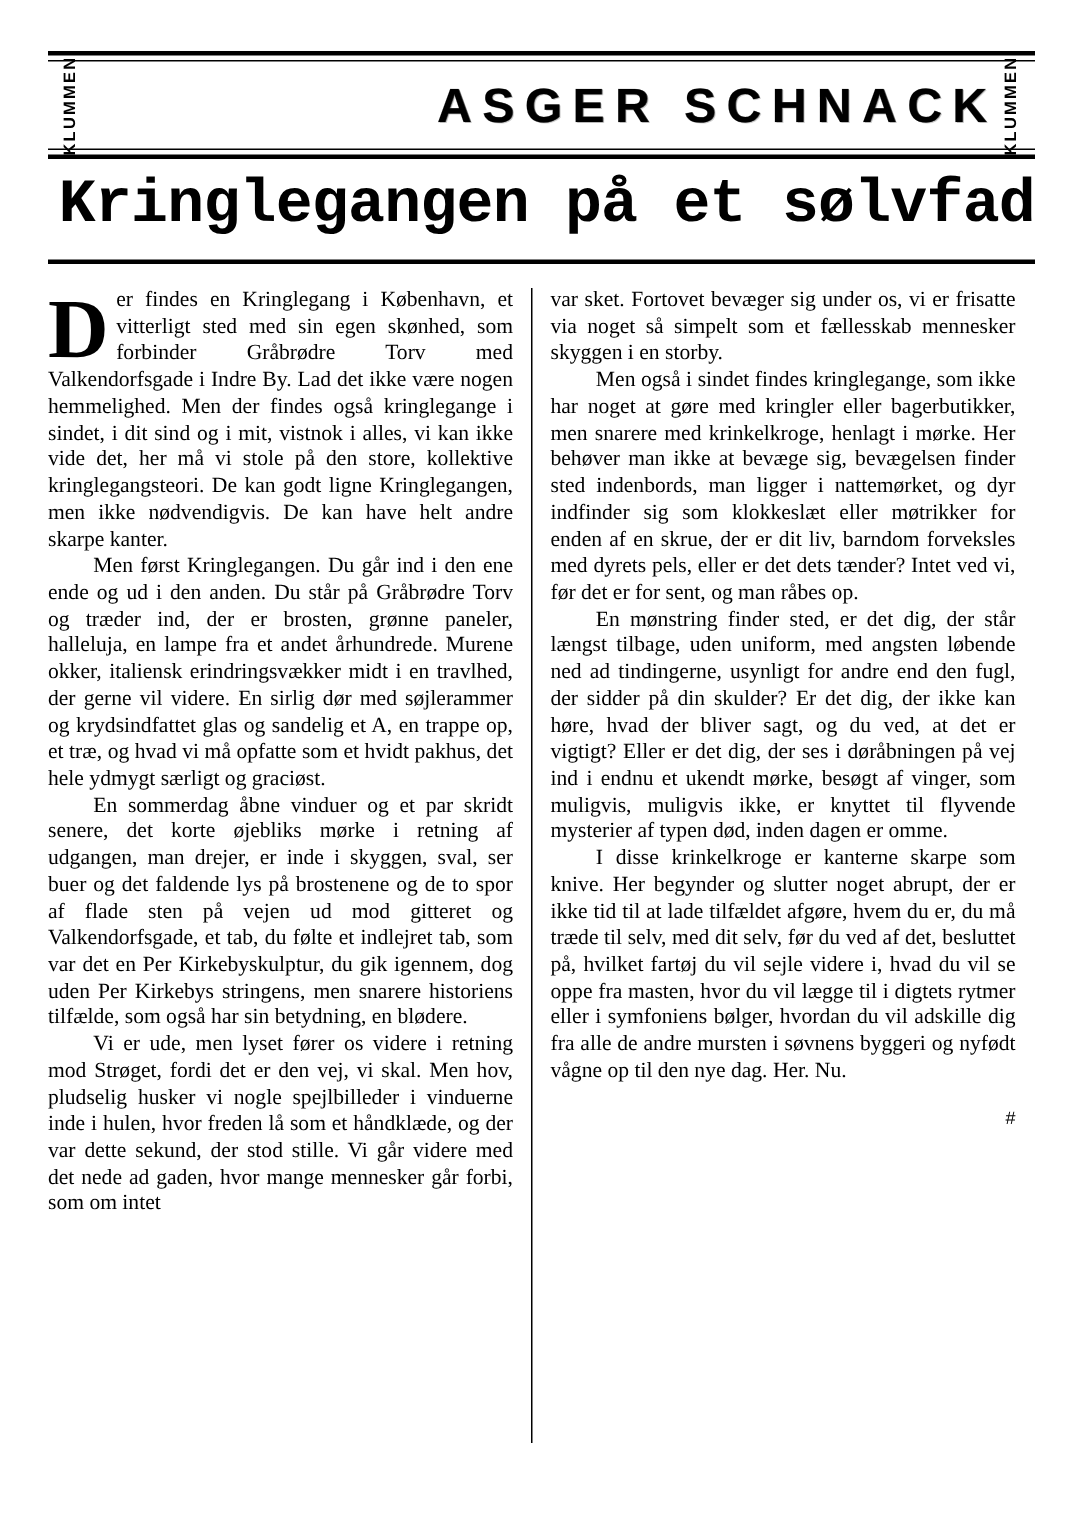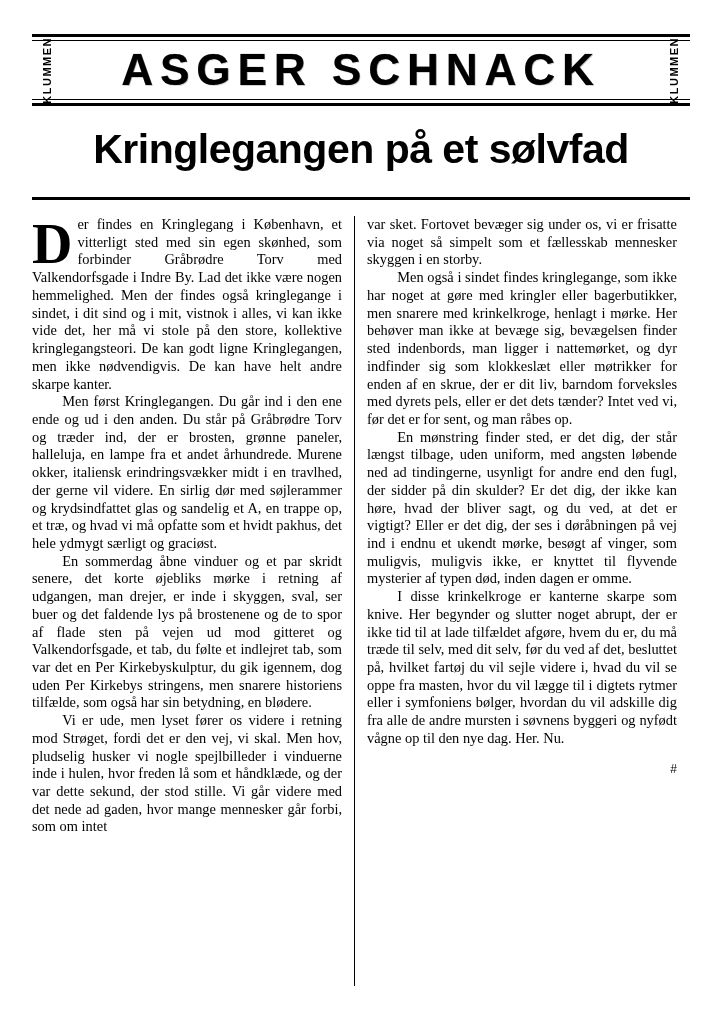--- a/index.html
+++ b/index.html
@@ -54,48 +54,48 @@
     font-size: 11px;
     letter-spacing: 1.5px;
     line-height: 1;
     padding: 0 4px;
     text-align: center;
   }
   .kolumne-left { margin-left: 6px; }
   .kolumne-right { margin-right: 6px; }
   .masthead-name {
     flex: 1;
-    text-align: center;
+    text-align: right;
     font-family: "Liberation Sans", sans-serif;
     font-weight: bold;
-    font-size: 44px;
+    font-size: 32px;
     letter-spacing: 7px;
     line-height: 1;
     white-space: nowrap;
     
     text-shadow:
       0.5px 0 0 rgba(0,0,0,0.55),
       -0.5px 0.5px 0 rgba(255,255,255,0.5),
       1px 1px 0 rgba(0,0,0,0.20);
     -webkit-text-stroke: 0.3px rgba(0,0,0,0.35);
   }
 
   
   .headline-wrap {
     border-bottom: 3px solid #000;
     padding: 10px 0 14px 0;
   }
   .headline {
-    font-family: Liberation Sans, sans-serif;
+    font-family: Liberation Mono, monospace;
     font-weight: bold;
     font-size: 41px;
     line-height: 1.05;
-    text-align: center;
+    text-align: right;
     letter-spacing: -0.5px;
-    margin: 12px;
+    margin: 0;
   }
 
   
   .body-area {
     margin-top: 16px;
     position: relative;
     height: 770px;
   }
   .columns {
     display: flex;

